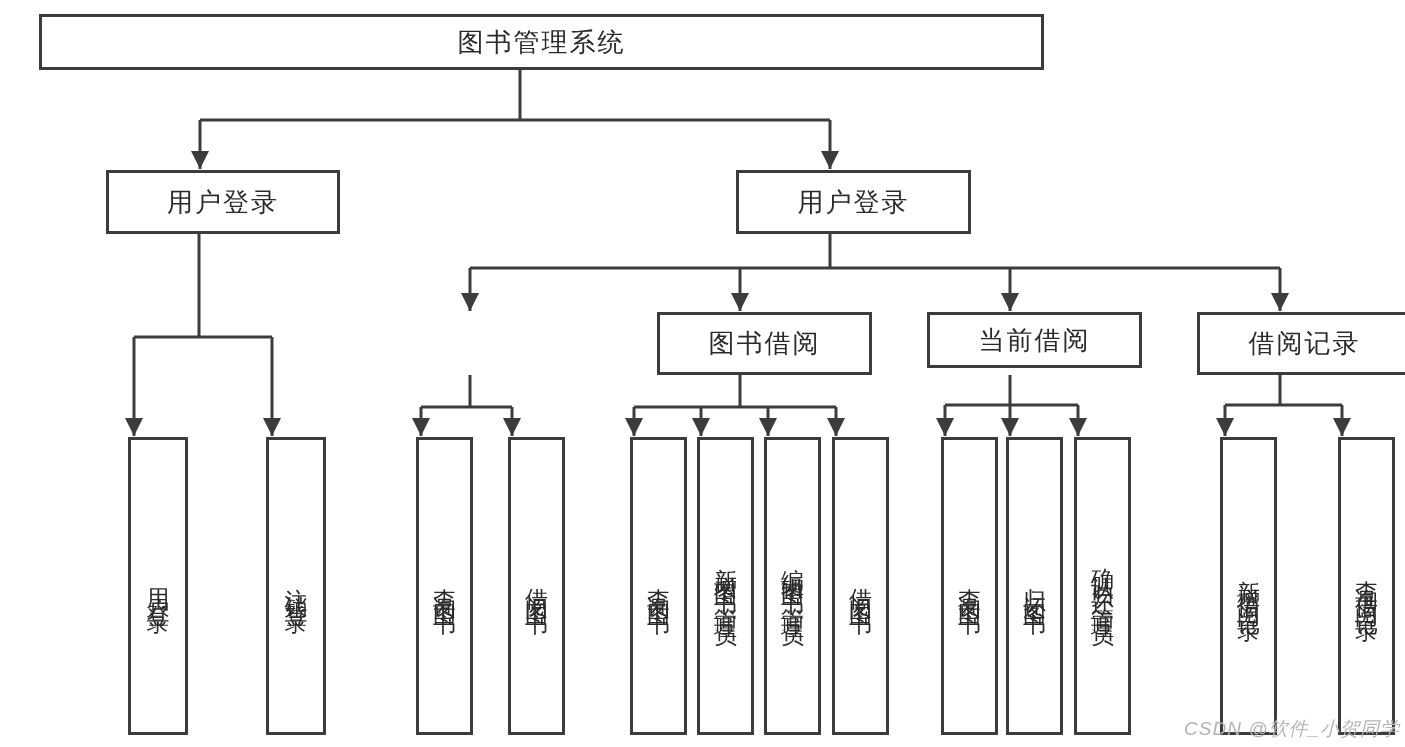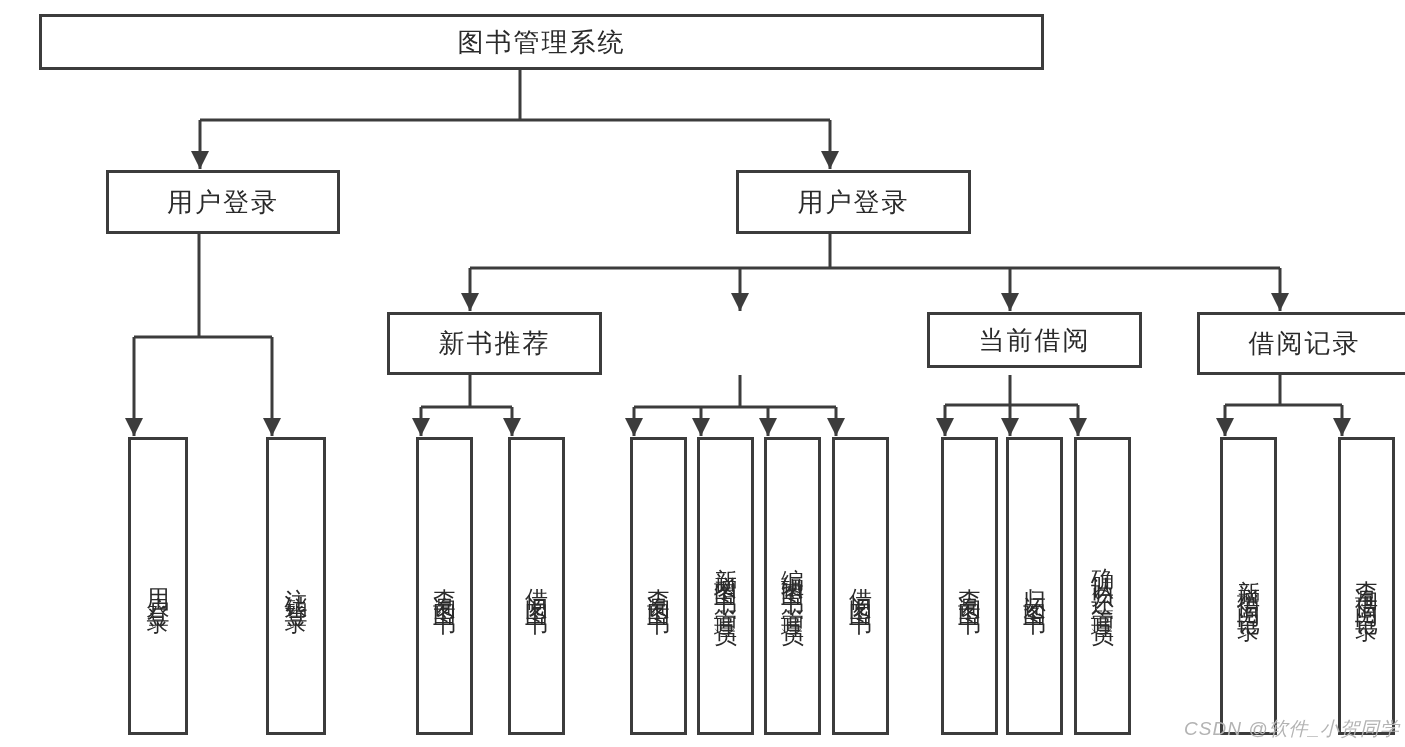--- a/index.html
+++ b/index.html
@@ -100,22 +100,22 @@
     <span>图书管理系统</span>
   </div>
 
   <div class="box h" style="left:82px;top:170px;width:234px;height:64px">
     <span>用户登录</span>
   </div>
   <div class="box h" style="left:712px;top:170px;width:235px;height:64px">
     <span>用户登录</span>
   </div>
 
-  <div class="box h" style="left:363px;top:312px;width:215px;height:63px">
-    <span>新书推荐</span>
+  <div class="box h" style="left:633px;top:312px;width:215px;height:63px">
+    <span>图书借阅</span>
   </div>
   <div class="box h" style="left:903px;top:312px;width:215px;height:56px">
     <span>当前借阅</span>
   </div>
   <div class="box h" style="left:1173px;top:312px;width:215px;height:63px">
     <span>借阅记录</span>
   </div>
 
   <div class="box v" style="left:104px;top:437px;width:60px;height:298px">
     <span>用户登录</span>

